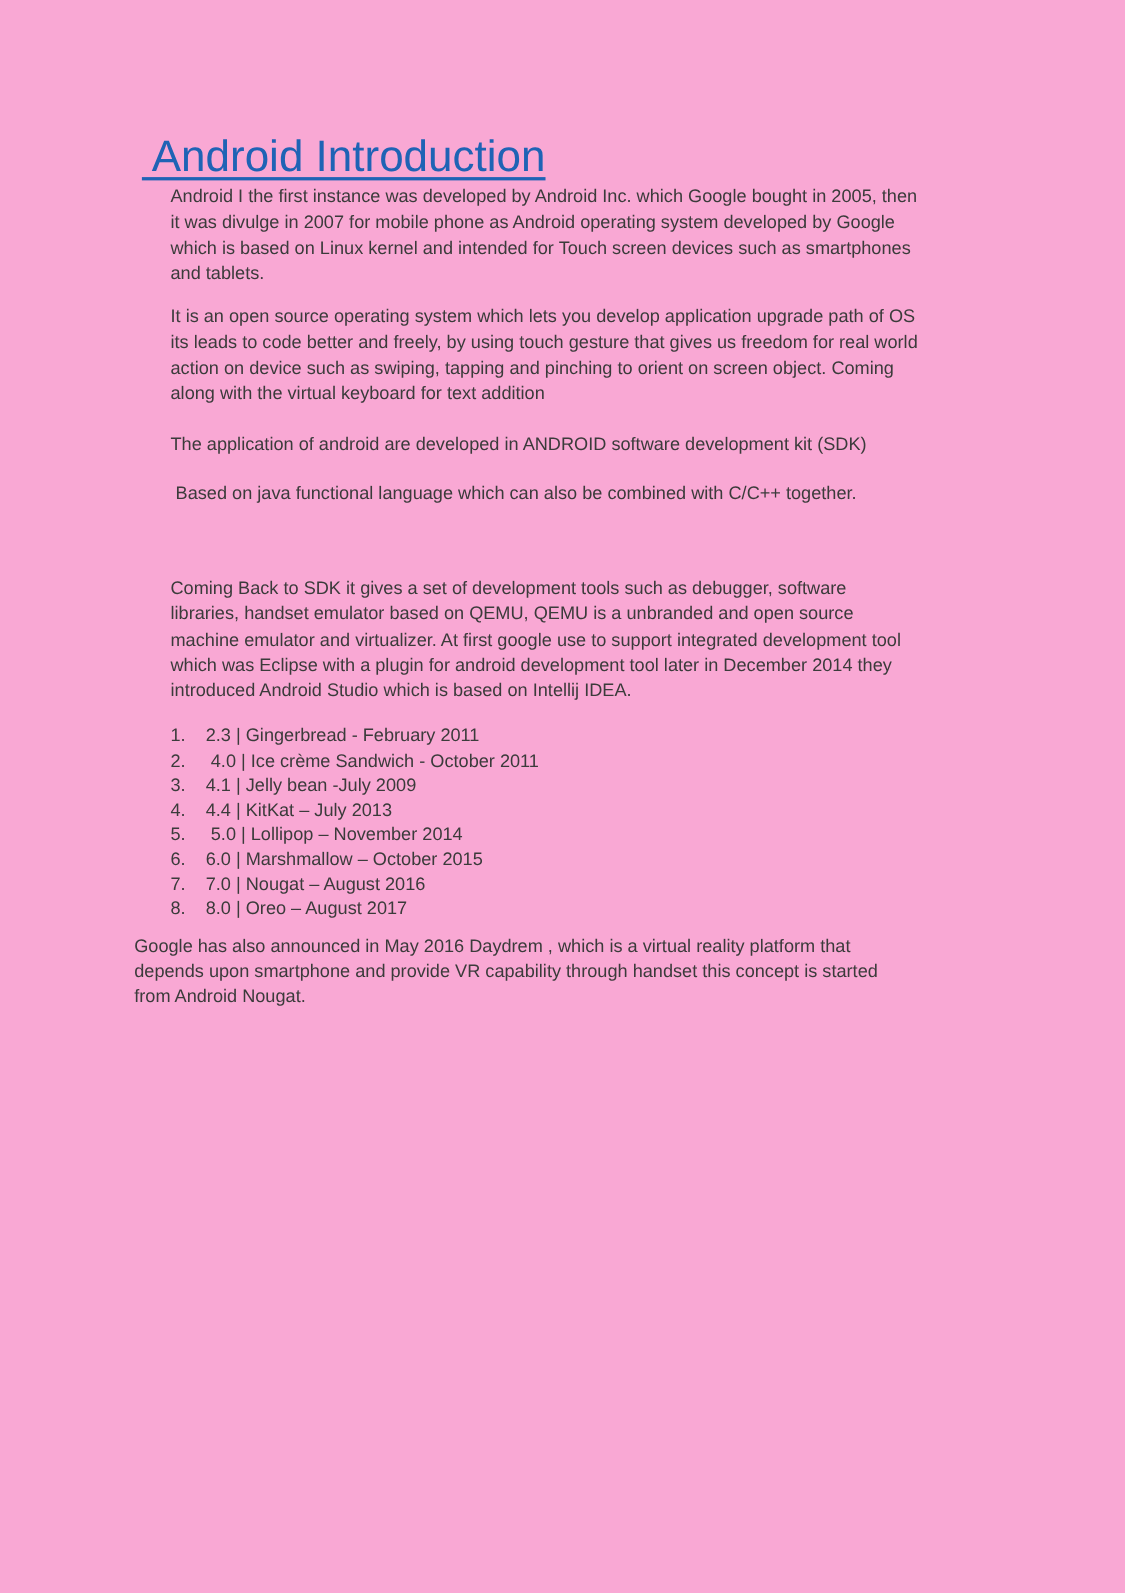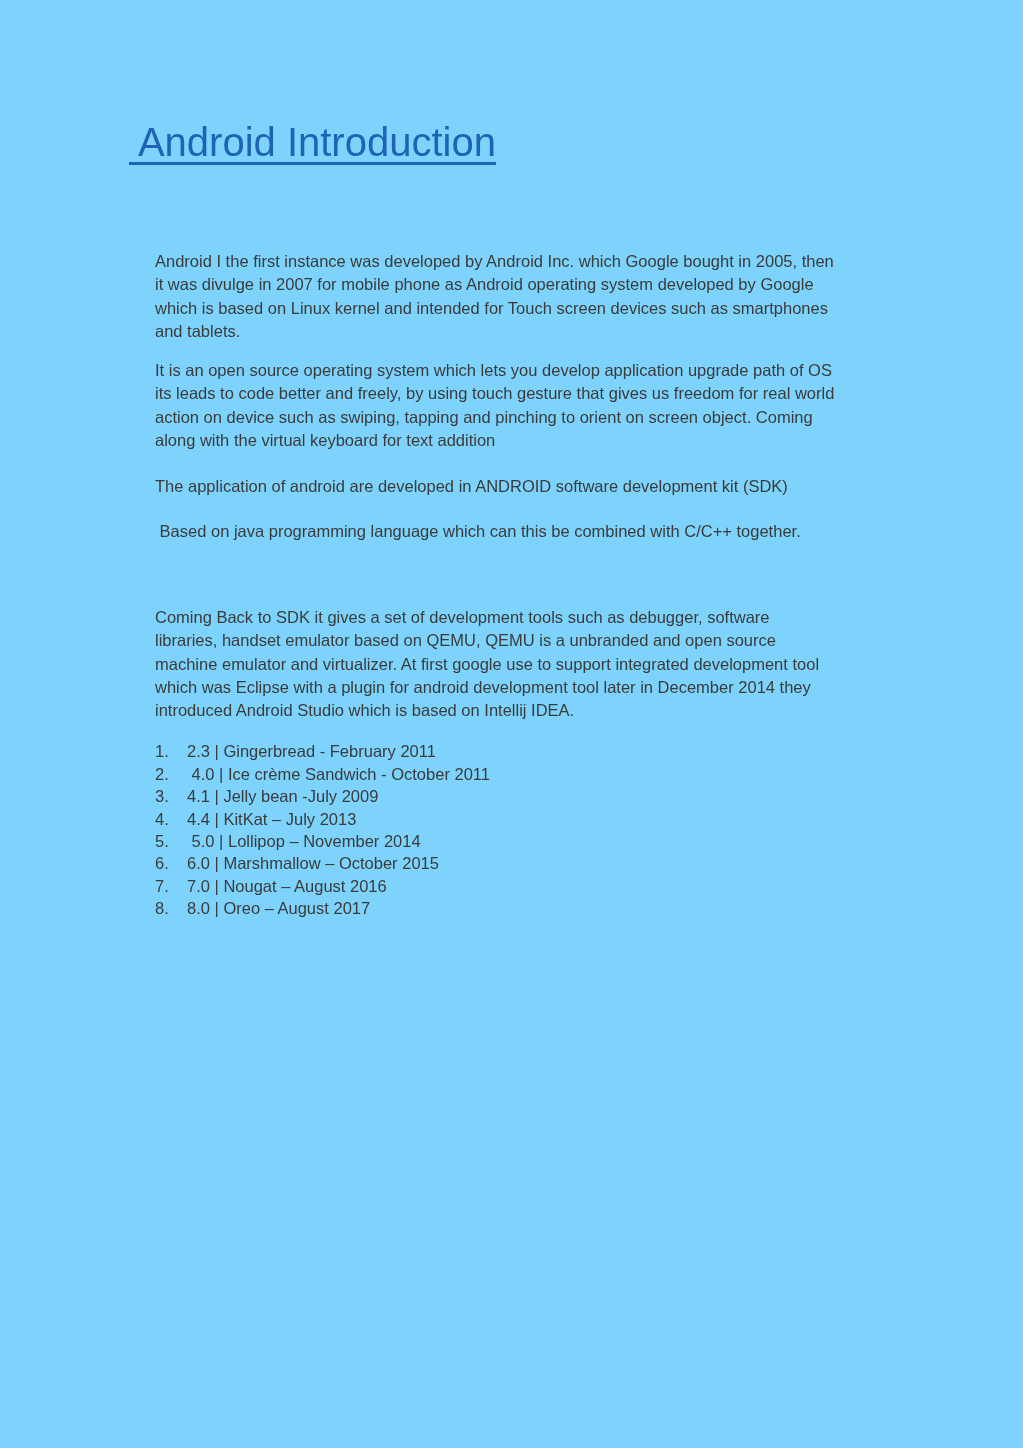--- a/index.html
+++ b/index.html
@@ -4,21 +4,21 @@
 <style>
   html, body {
     margin: 0;
     padding: 0;
     background: #ffffff;
   }
   .page {
     position: relative;
     width: 1023px;
     height: 1448px;
-    background: #7dd3fc;
+    background: #f9a8d4;
     overflow: hidden;
     font-family: "Liberation Sans", sans-serif;
   }
   .title {
     margin: 116px 0 0 129px;
     font-size: 40px;
     line-height: 52px;
     font-weight: 400;
     color: var(--title-color, #1f63b5);
     text-decoration: underline;
@@ -30,21 +30,21 @@
     margin-left: 155px;
     width: 800px;
     color: var(--body-color, #3b3b3b);
     font-size: 16.5px;
     line-height: 23.3px;
   }
   .para {
     margin: 0;
     white-space: pre-wrap;
   }
-  .p1  { margin-top: 82px; }
+  .p1  { }
   .p2  { margin-top: 16px; }
   .p3  { margin-top: 12px; }
   .p4  { margin-top: 23px; }
   .p5  { margin-top: 21px; }
   .p6  { margin-top: 23px; }
   .p7  { margin-top: 63px; }
   .p8  { margin-top: 8px; }
   .p9  { margin-top: 23px; }
   .p10 { margin-top: 16px; }
   .version-list {
@@ -80,21 +80,21 @@
 
     <p class="para p1">Android I the first instance was developed by Android Inc. which Google bought in 2005, then
 it was divulge in 2007 for mobile phone as Android operating system developed by Google
 which is based on Linux kernel and intended for Touch screen devices such as smartphones
 and tablets.</p>
     <p class="para p2">It is an open source operating system which lets you develop application upgrade path of OS
 its leads to code better and freely, by using touch gesture that gives us freedom for real world
 action on device such as swiping, tapping and pinching to orient on screen object. Coming
 along with the virtual keyboard for text addition</p>
     <p class="para p4">The application of android are developed in ANDROID software development kit (SDK)</p>
-    <p class="para p5"> Based on java programming language which can this be combined with C/C++ together.</p>
+    <p class="para p5"> Based on java functional language which can also be combined with C/C++ together.</p>
     <p class="para p7">Coming Back to SDK it gives a set of development tools such as debugger, software
 libraries, handset emulator based on QEMU, QEMU is a unbranded and open source
 machine emulator and virtualizer. At first google use to support integrated development tool
 which was Eclipse with a plugin for android development tool later in December 2014 they
 introduced Android Studio which is based on Intellij IDEA.</p>
 
     <ol class="version-list">
       <li class="version-item">
         <span class="num">1.</span>
         <span class="vtext">2.3 | Gingerbread - February 2011</span>
@@ -122,15 +122,18 @@
       <li class="version-item">
         <span class="num">7.</span>
         <span class="vtext">7.0 | Nougat – August 2016</span>
       </li>
       <li class="version-item">
         <span class="num">8.</span>
         <span class="vtext">8.0 | Oreo – August 2017</span>
       </li>
     </ol>
 
+    <p class="para closing">Google has also announced in May 2016 Daydrem , which is a virtual reality platform that
+depends upon smartphone and provide VR capability through handset this concept is started
+from Android Nougat.</p>
 
   </div>
 </div>
 
 </body></html>

